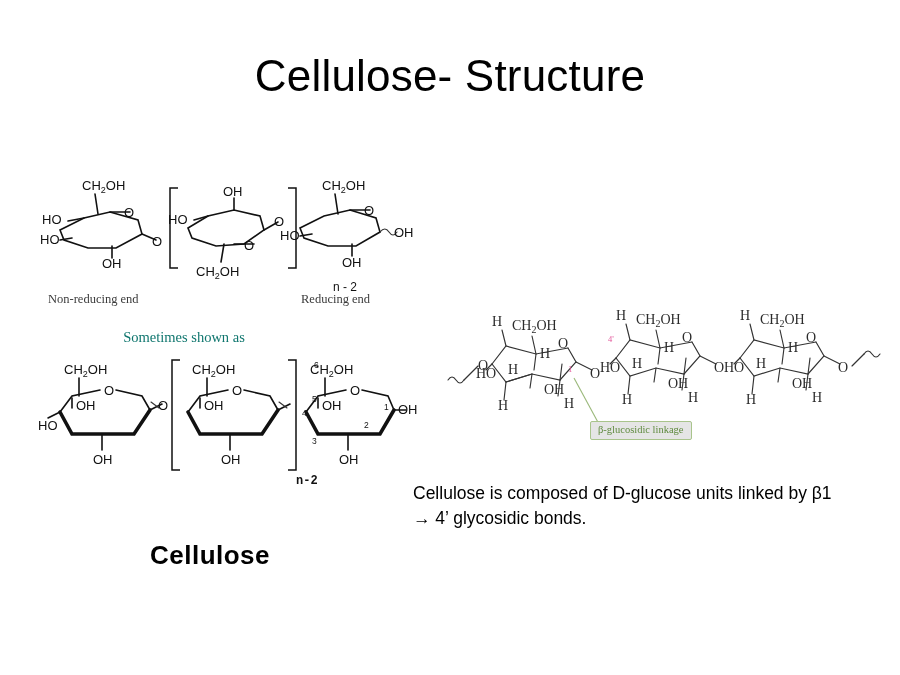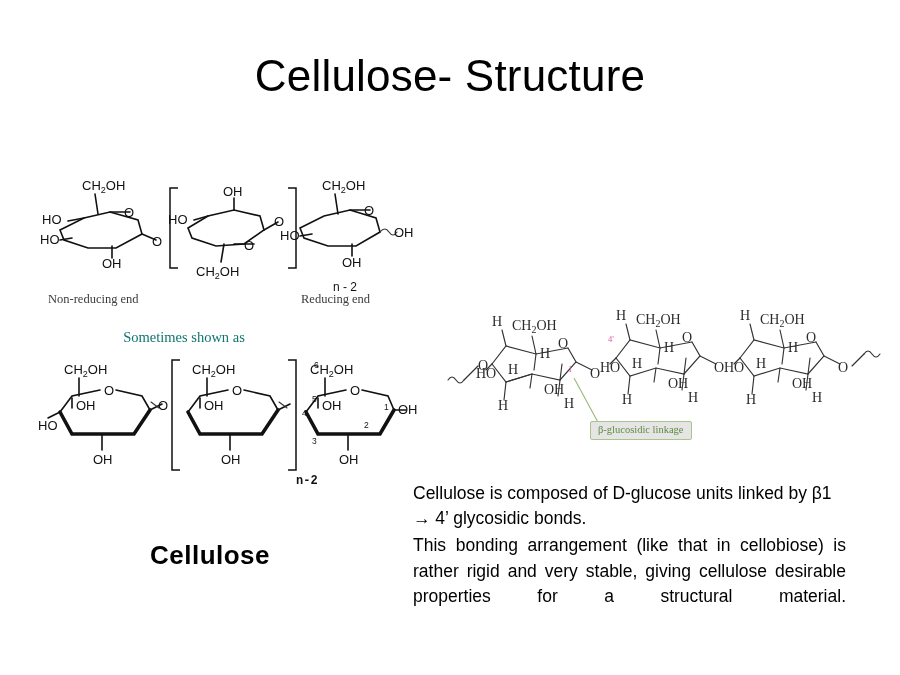--- a/index.html
+++ b/index.html
@@ -384,16 +384,15 @@
       <text class="atom-serif" x="398" y="64">O</text>
       <path class="bond-thin" d="M412,58 L424,46"></path>
       <path class="bond-thin" d="M424,46 Q428,40 432,46 Q436,52 440,46"></path>
     </svg>
   </div>
 
   <div id="callout-beta">β-glucosidic linkage</div>
 
   <div id="body-text">
     <p id="para-1">Cellulose is composed of D-glucose units linked by β1 → 4’ glycosidic bonds.</p>
-    <p id="para-2">This bonding arrangement (like that in cellobiose) is rather rigid and very stable, giving cellulose desirable properties for a structural material.</p>
   </div>
 
 </div>
 
 </body></html>

